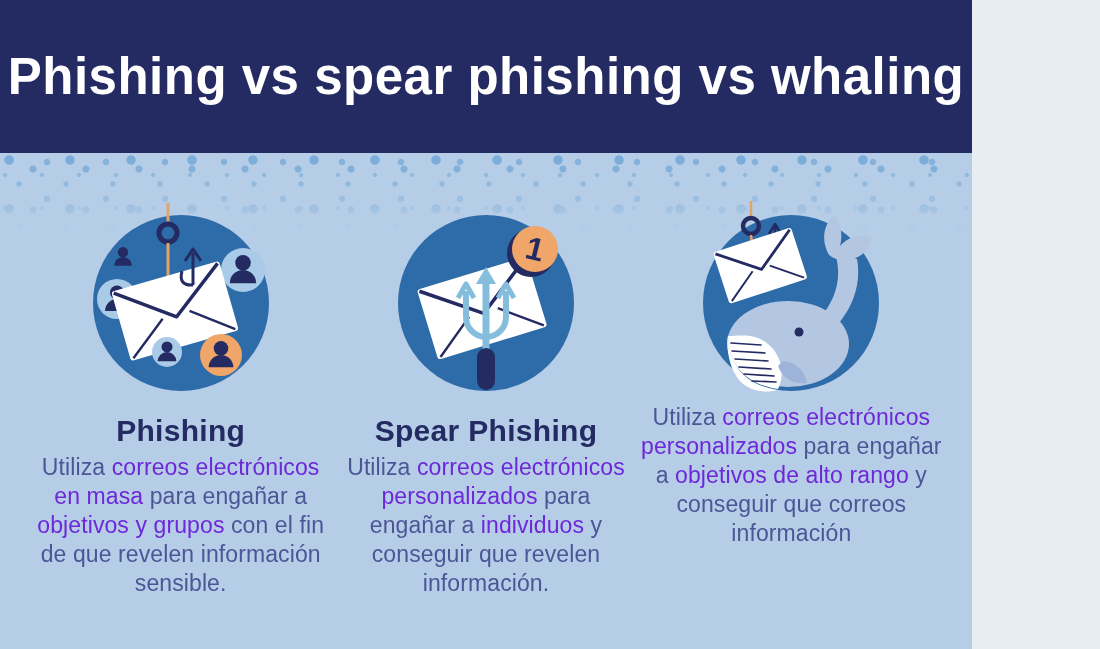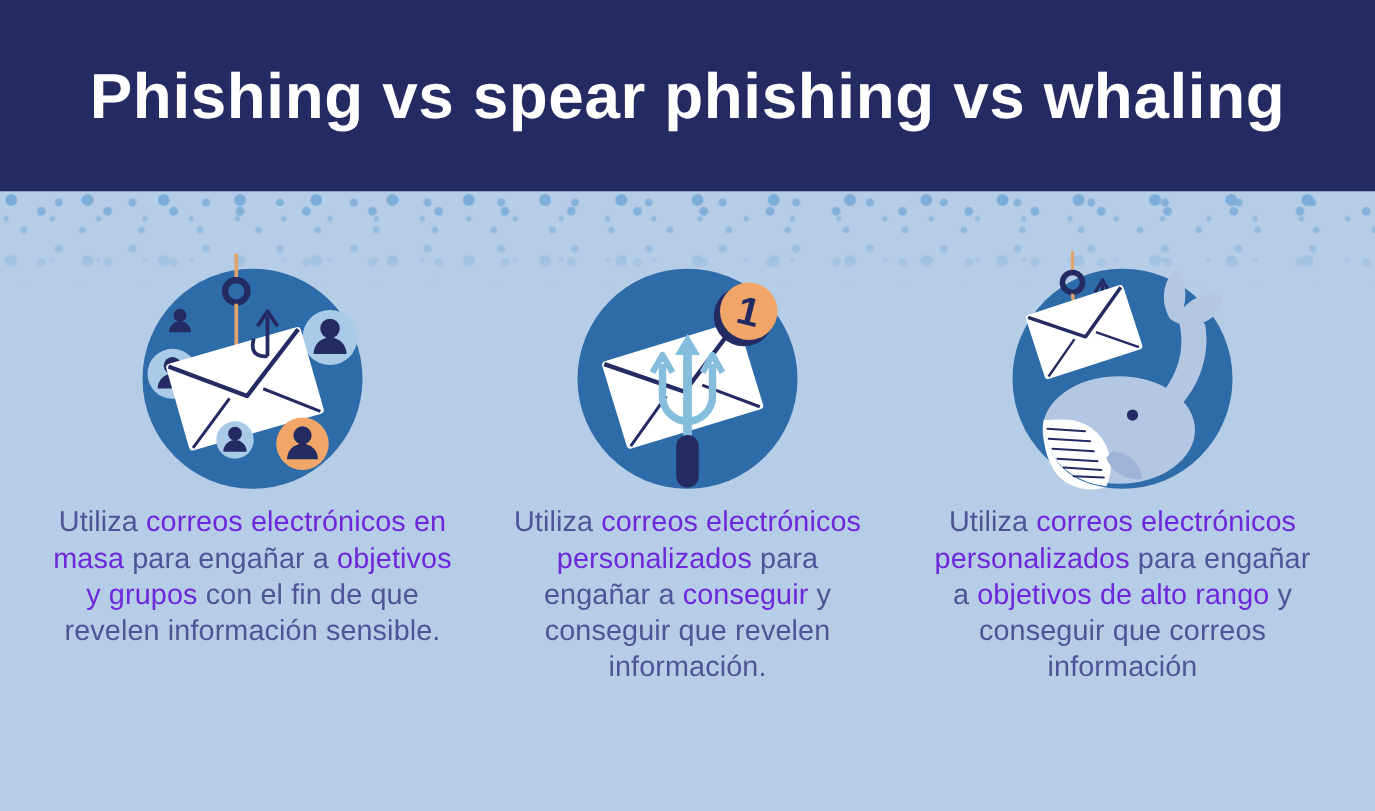--- a/index.html
+++ b/index.html
@@ -1,18 +1,18 @@
 <!DOCTYPE html>
 <html><head>
 <meta charset="utf-8">
 <style>
   html,body{margin:0;padding:0;background:#e8edf4;}
   .page{
     position:relative;
-    width:1100px;height:649px;
+    width:972px;height:649px;
     background:#b6cde7;
     font-family:"Liberation Sans","DejaVu Sans",sans-serif;
     overflow:hidden;
   }
   .header{
     position:relative;
     height:153px;
     background:#242a62;
     display:flex;align-items:center;justify-content:center;
     z-index:3;
@@ -128,20 +128,21 @@
               </g>
             </g>
           <g transform="translate(86,159)">
               <circle r="15" fill="#a9cbe7"></circle>
               <g transform="scale(.85)">
                 <use href="#person-icon"></use>
               </g>
             </g>
         </svg>
       </div>
+      <div class="col-heading">Phishing</div>
       <p class="col-desc"><span>Utiliza </span><b>correos electrónicos en masa</b><span> para engañar a </span><b>objetivos y grupos</b><span> con el fin de que revelen información sensible.</span></p>
     </div>
 
     <div class="column col-1">
       <div class="icon-wrap">
         <svg width="200" height="210" viewBox="0 0 200 210">
           <circle cx="100" cy="110" r="88" fill="#2e6ba9"></circle>
 
           <g transform="rotate(-17 95 115)">
             <rect x="39" y="79" width="114" height="73" rx="3" fill="#ffffff"></rect>
@@ -154,21 +155,22 @@
           <text x="149" y="67" text-anchor="middle" font-size="32" font-weight="bold" fill="#242a62" transform="rotate(14 149 56)">1</text>
 
           <path d="M100,162 V88" stroke="#85bedd" stroke-width="7" stroke-linecap="round" fill="none"></path>
           <path d="M100,74 l-10,17 h20 z" fill="#85bedd"></path>
           <path d="M80,98 v26 a20,20 0 0 0 40,0 v-26" fill="none" stroke="#85bedd" stroke-width="6"></path>
           <path d="M72,105 l8,-14 8,14" fill="none" stroke="#85bedd" stroke-width="5" stroke-linejoin="round"></path>
           <path d="M112,105 l8,-14 8,14" fill="none" stroke="#85bedd" stroke-width="5" stroke-linejoin="round"></path>
           <rect x="91" y="155" width="18" height="42" rx="9" fill="#242a62"></rect>
         </svg>
       </div>
-      <p class="col-desc"><span>Utiliza </span><b>correos electrónicos personalizados</b><span> para engañar a </span><b>conseguir</b><span> y conseguir que revelen información.</span></p>
+      <div class="col-heading">Spear Phishing</div>
+      <p class="col-desc"><span>Utiliza </span><b>correos electrónicos personalizados</b><span> para engañar a </span><b>individuos</b><span> y conseguir que revelen información.</span></p>
     </div>
 
     <div class="column col-2">
       <div class="icon-wrap">
         <svg width="200" height="210" viewBox="0 0 200 210">
           <circle cx="100" cy="110" r="88" fill="#2e6ba9"></circle>
 
           <g>
             <path d="M138,62 C130,48 132,32 143,22 C150,31 152,42 149,53 C157,44 169,40 180,45 C178,58 169,66 156,67 C149,68 143,66 138,62 Z" fill="#b3c7e2"></path>
             <path d="M128,126 C146,106 152,82 143,57 L166,66 C171,93 160,121 138,140 Z" fill="#b3c7e2"></path>

